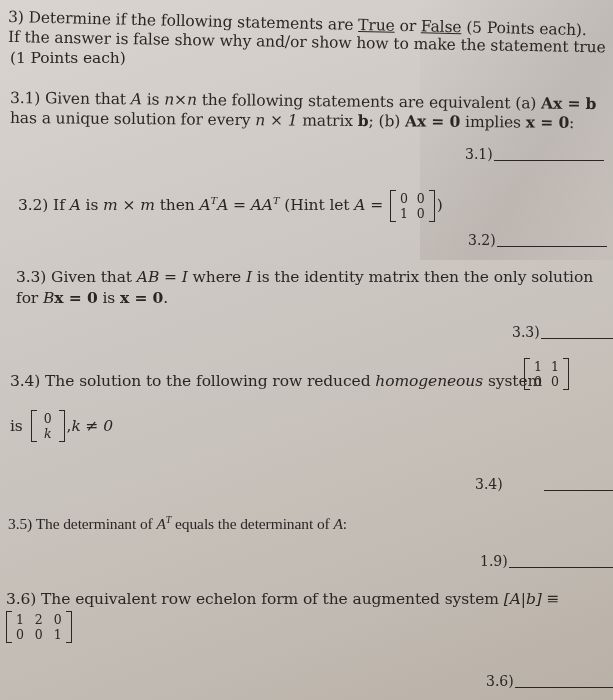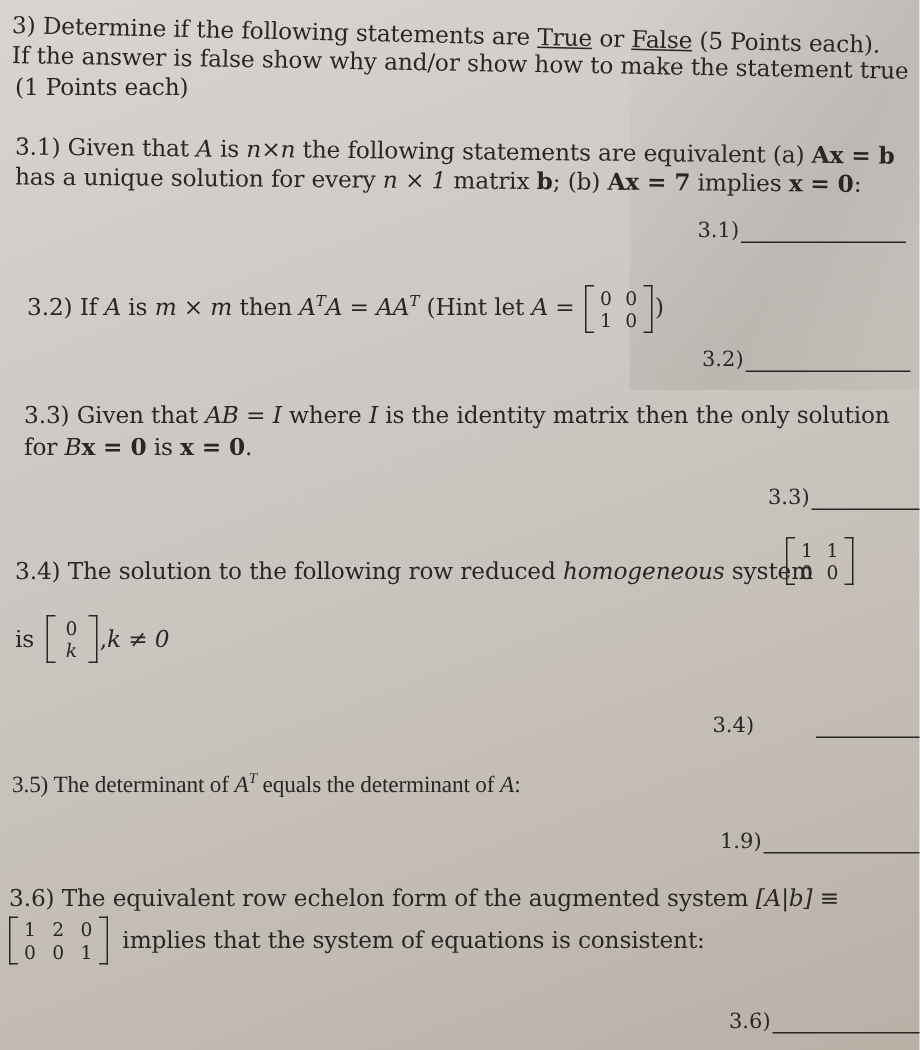--- a/index.html
+++ b/index.html
@@ -15,21 +15,21 @@
     pointer-events:none;
   }
   .page { position:absolute; inset:0; }
   .line { position:absolute; font-size:15.5px; white-space:nowrap; letter-spacing:-0.1px; }
   .i { font-style:italic; }
   .b { font-weight:bold; }
   .u { text-decoration:underline; }
   sup { font-size:10px; }
   .answer {
     position:absolute; font-size:14px; white-space:nowrap;
-    display:flex; align-items:center;
+    display:flex; align-items:flex-start;
   }
   .blank { display:inline-block; border-bottom:1px solid #2a2624; margin-left:1px; height:14px; }
   .matrix {
     display:inline-flex; align-items:center; vertical-align:middle; margin:0 2px;
   }
   .bracket {
     width:5px; border:1.3px solid #2a2624; align-self:stretch;
   }
   .bracket.l { border-right:none; }
   .bracket.r { border-left:none; }
@@ -44,21 +44,21 @@
   <div class="line" style="left:8px;top:8px;transform:rotate(1.3deg);transform-origin:left;">
     <span>3) Determine if the following statements are </span><span class="u">True</span><span> or </span><span class="u">False</span><span> (5 Points each).</span>
   </div>
   <div class="line" style="left:8px;top:28px;transform:rotate(1.0deg);transform-origin:left;">If the answer is false show why and/or show how to make the statement true</div>
   <div class="line" style="left:10px;top:49px;">(1 Points each)</div>
 
   <div class="line" style="left:10px;top:88px;transform:rotate(0.6deg);transform-origin:left;">
     <span>3.1) Given that </span><span class="i">A</span><span> is </span><span class="i">n×n</span><span> the following statements are equivalent (a) </span><span class="b">Ax = b</span>
   </div>
   <div class="line" style="left:10px;top:108px;transform:rotate(0.5deg);transform-origin:left;">
-    <span>has a unique solution for every </span><span class="i">n × 1</span><span> matrix </span><span class="b">b</span><span>; (b) </span><span class="b">Ax = 7</span><span> implies </span><span class="b">x = 0</span><span>:</span>
+    <span>has a unique solution for every </span><span class="i">n × 1</span><span> matrix </span><span class="b">b</span><span>; (b) </span><span class="b">Ax = 0</span><span> implies </span><span class="b">x = 0</span><span>:</span>
   </div>
   <div class="answer" style="left:465px;top:146px;">
     <span>3.1)</span>
       <span class="blank" style="width:110px;"></span>
   </div>
 
   <div class="line" style="left:18px;top:190px;">
     <span>3.2) If </span><span class="i">A</span><span> is </span><span class="i">m × m</span><span> then </span><span class="i">A</span><sup class="i">T</sup><span class="i">A = AA</span><sup class="i">T</sup><span> (Hint let </span><span class="i">A</span><span> = </span><span class="matrix">
         <span class="bracket l"></span>
         <span class="mgrid" style="grid-template-columns:repeat(2,auto);">
@@ -136,19 +136,18 @@
         <span class="mgrid" style="grid-template-columns:repeat(3,auto);column-gap:11px;">
           <span>1</span>
           <span>2</span>
           <span>0</span>
           <span>0</span>
           <span>0</span>
           <span>1</span>
         </span>
         <span class="bracket r"></span>
       </span>
-    <span style="margin-left:8px;">implies that the system of equations is consistent:</span>
   </div>
   <div class="answer" style="left:486px;top:673px;">
     <span>3.6)</span>
       <span class="blank" style="width:110px;"></span>
   </div>
 </div>
 
 </body></html>

